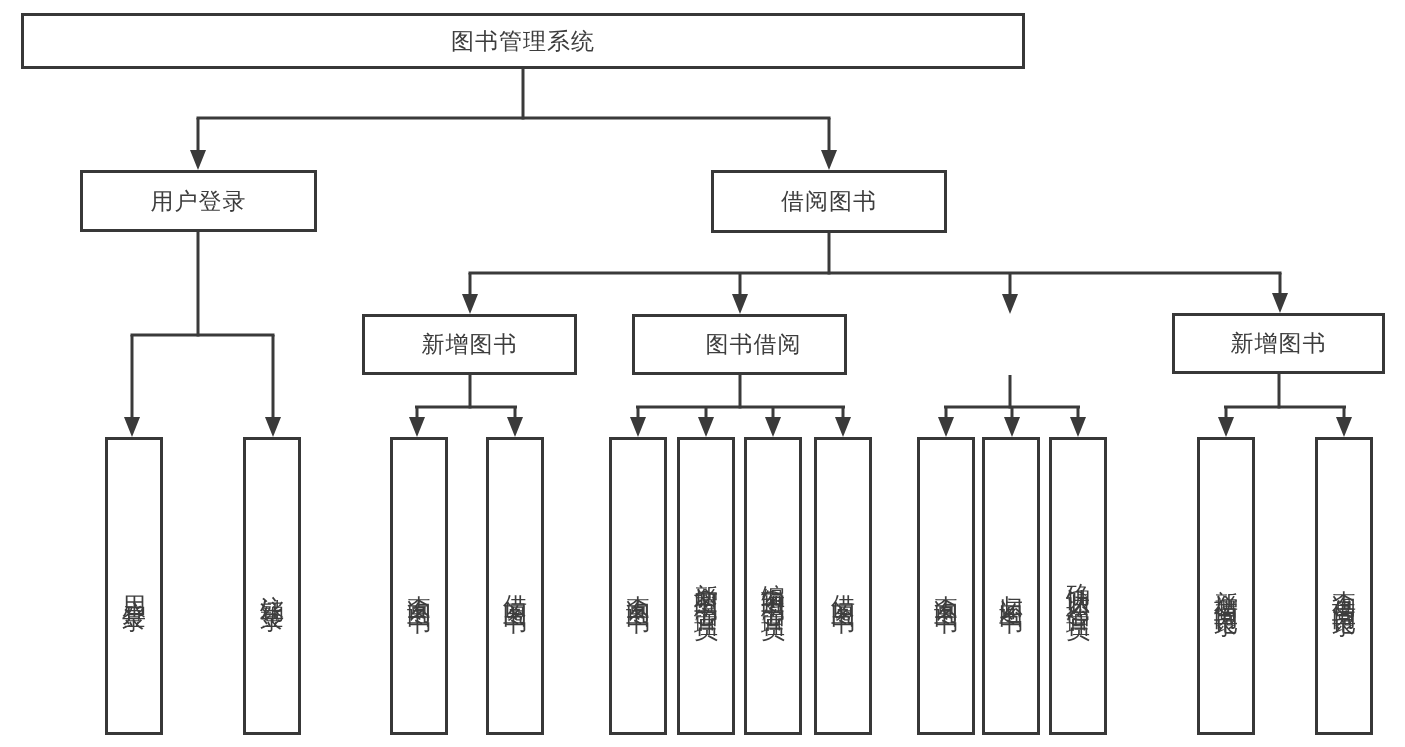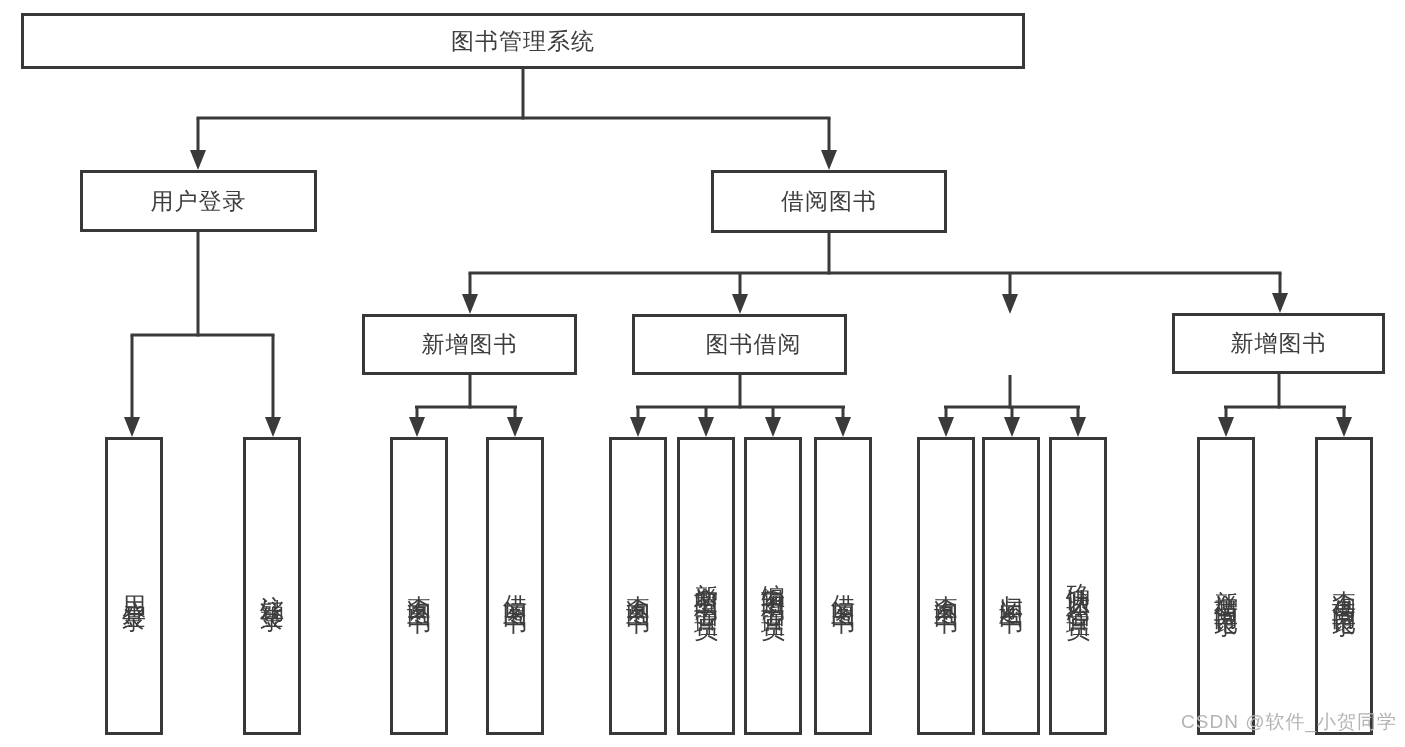--- a/index.html
+++ b/index.html
@@ -223,15 +223,14 @@
   <div class="vbox leaf-10">
     <span class="vlabel">确认归还（管理员）</span>
   </div>
   <div class="vbox leaf-11">
     <span class="vlabel">新增借阅记录</span>
   </div>
   <div class="vbox leaf-12">
     <span class="vlabel">查询借阅记录</span>
   </div>
 
-  <div id="watermark">CSDN @软件_小贺同学</div>
 
 </div>
 
 </body></html>

